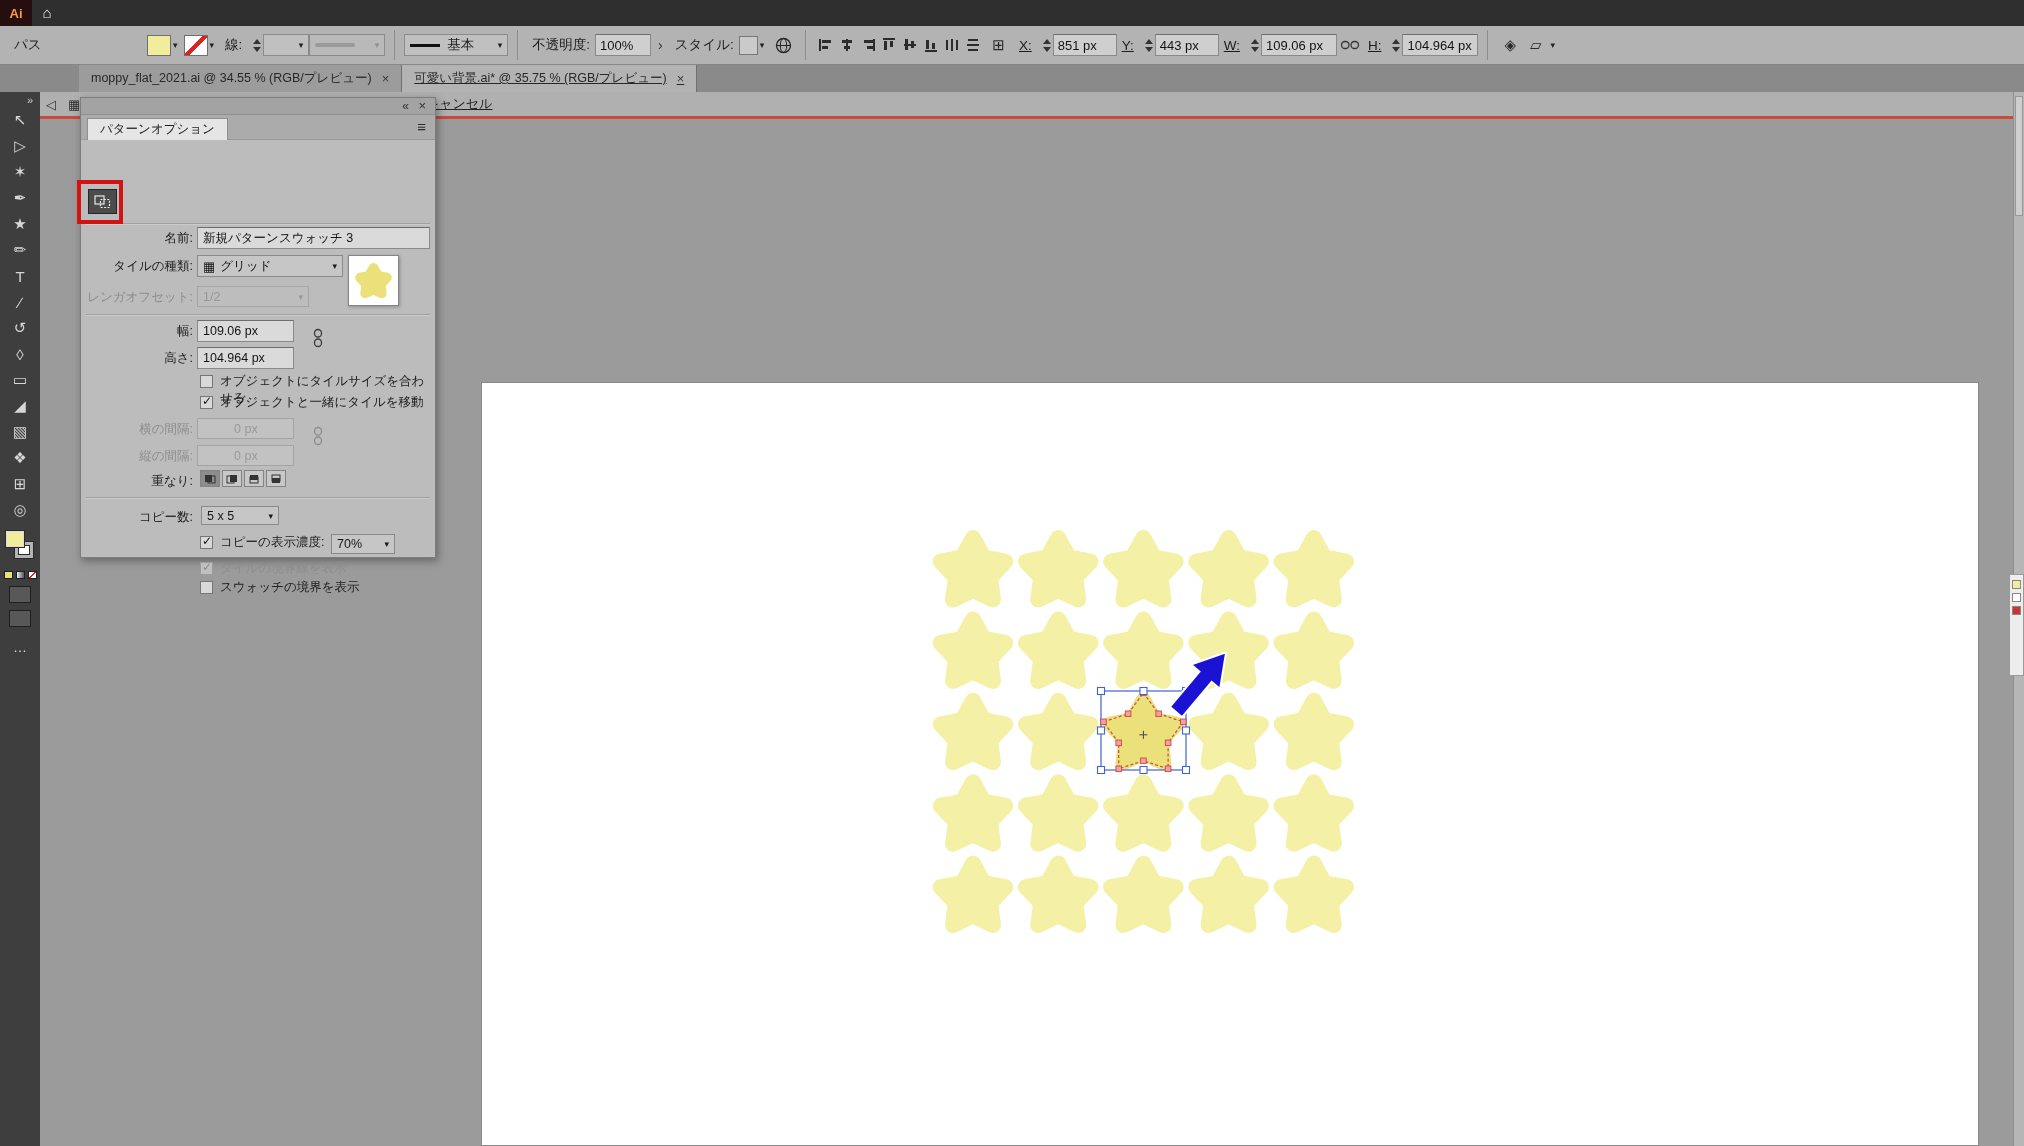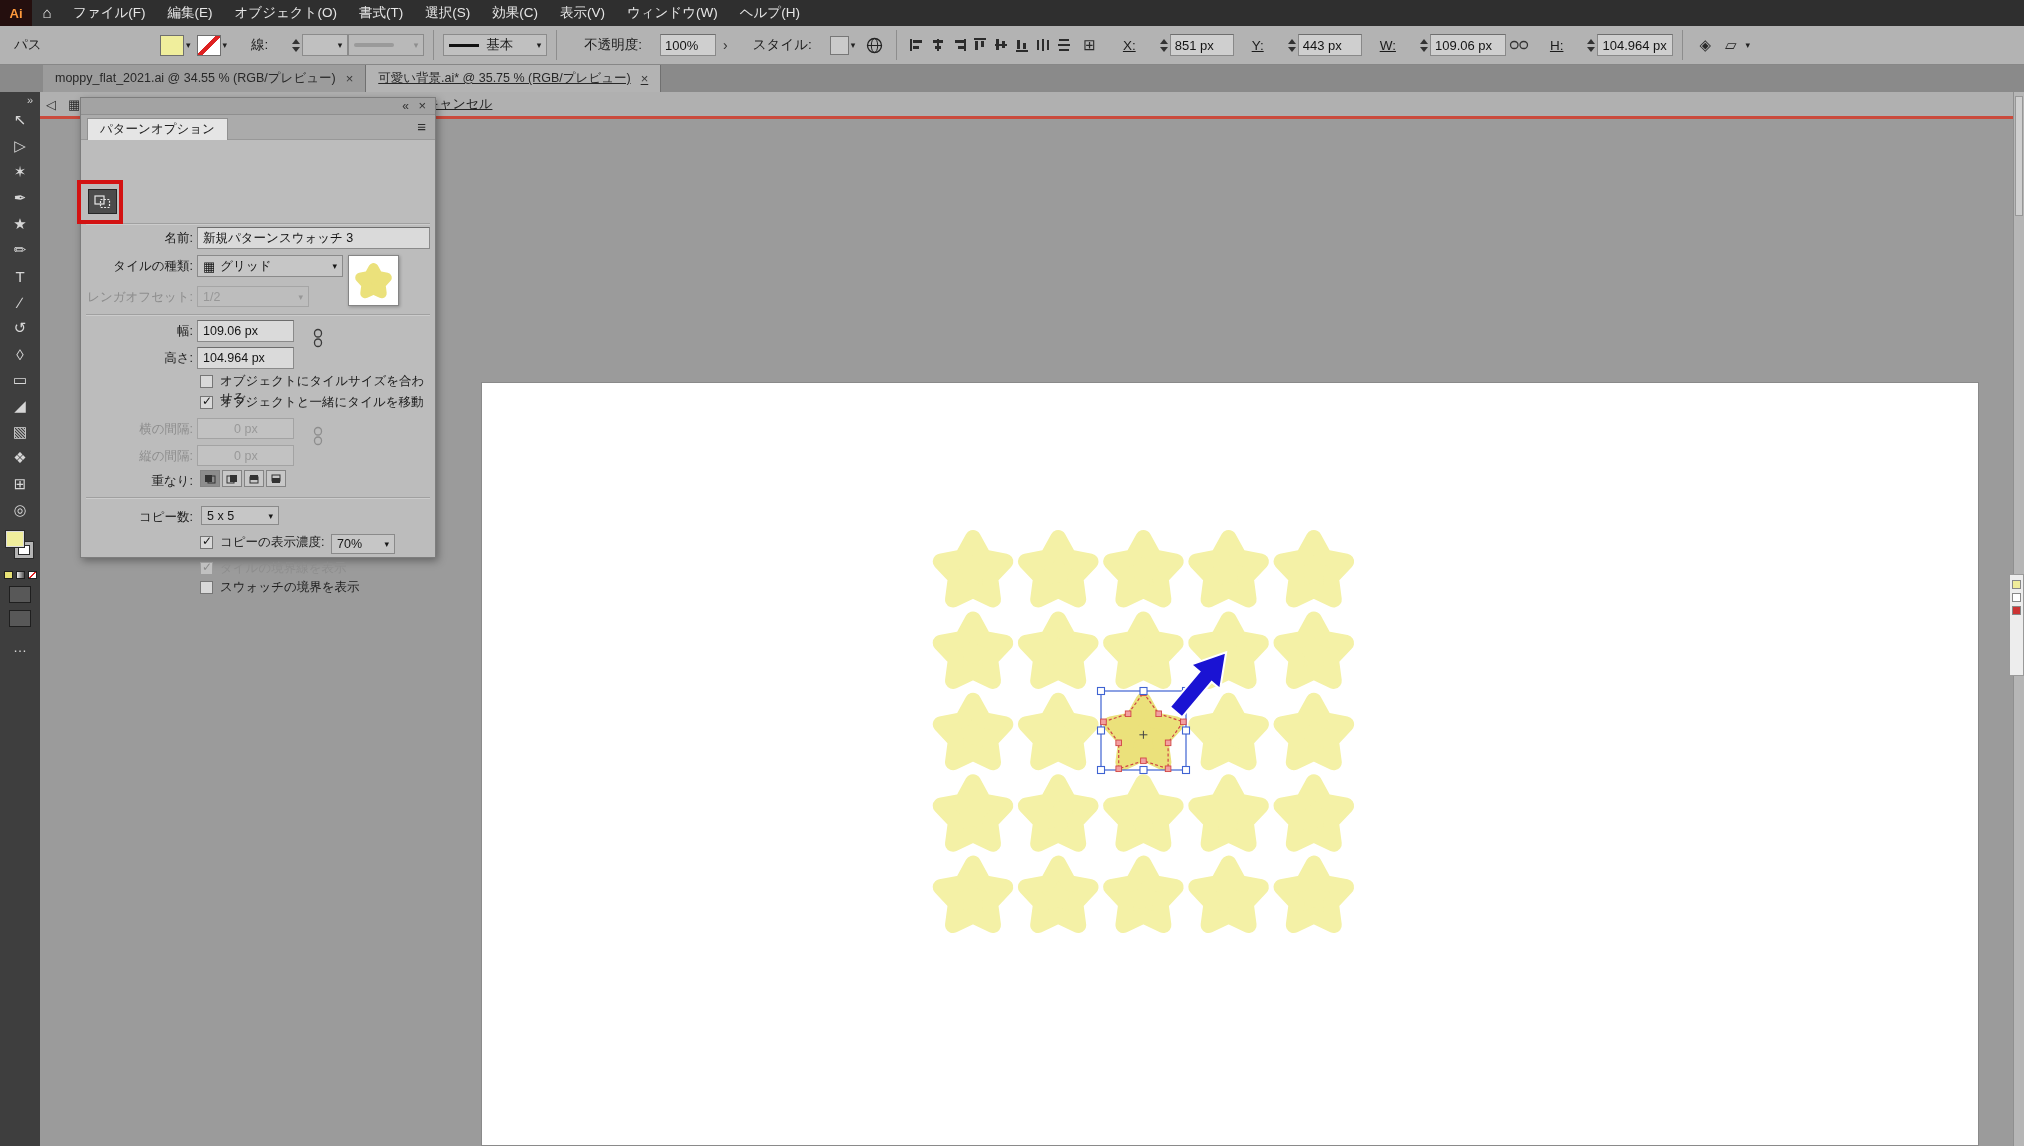--- a/index.html
+++ b/index.html
@@ -8,21 +8,21 @@
 
 
 #menubar{position:absolute;left:0;top:0;width:100%;height:26px;background:#2f2f2f;display:flex;align-items:flex-end;z-index:30;}
 .ai-logo{width:32px;height:26px;background:#240f0e;color:#ff9a3c;font-weight:bold;font-size:13px;display:flex;align-items:center;justify-content:center;}
 .home-icon{color:#ececec;width:30px;text-align:center;font-size:15px;line-height:26px;}
 #menu-items{display:flex;}
 .menu-item{color:#e6e6e6;font-size:13.5px;line-height:26px;padding:0 11px;white-space:nowrap;}
 
 
 #controlbar{position:absolute;left:0;top:26px;width:100%;height:39px;background:#b3b3b3;border-bottom:1px solid #878787;display:flex;align-items:center;z-index:29;font-size:13.5px;white-space:nowrap;}
-.cb-label{margin:0 18px;color:#1b1b1b;}
+.cb-label{margin:0 5px;color:#1b1b1b;}
 .cb-label.u{text-decoration:underline;}
 #ctx-label{margin-left:14px;width:128px;}
 .swatch{width:24px;height:21px;border:1px solid #6f6f6f;background:#fff;display:inline-block;}
 .swatch.fill{background:#f0ee9c;}
 .swatch.stroke{background:linear-gradient(135deg,#fff 43%,#d22 43%,#d22 57%,#fff 57%);}
 .sw-dd{font-size:9px;margin:0 6px 0 2px;color:#222;}
 .stp{width:10px;height:18px;display:inline-flex;flex-direction:column;justify-content:center;gap:3px;margin-left:6px;}
 .stp i{display:block;width:0;height:0;border-left:4px solid transparent;border-right:4px solid transparent;}
 .stp .up{border-bottom:5px solid #333;}
 .stp .dn{border-top:5px solid #333;}
@@ -33,21 +33,21 @@
 .vsep{width:1px;height:30px;background:#8d8d8d;margin:0 9px;}
 .brush-line{display:inline-block;width:30px;height:3px;background:#111;margin-right:7px;}
 .chev{font-size:14px;margin:0 7px;color:#333;}
 .style-swatch{width:19px;height:19px;background:#cacaca;border:1px solid #777;display:inline-block;}
 .icon16{width:20px;height:18px;display:inline-flex;align-items:center;justify-content:center;margin:0 3px;}
 .al-icon{width:17px;height:17px;margin:0 2px;display:inline-flex;align-items:center;justify-content:center;}
 .grid-ico{font-size:15px;margin:0 9px;color:#2a2a2a;}
 .tr-icon{font-size:15px;margin:0 7px;color:#2a2a2a;}
 
 
-#tabbar{position:absolute;left:0;top:65px;width:100%;height:27px;background:#8a8a8a;display:flex;align-items:flex-end;z-index:28;}
+#tabbar{position:absolute;left:0;top:65px;width:100%;height:27px;background:#8a8a8a;display:flex;align-items:flex-end;z-index:28;padding-left:36px;}
 #doc-tabs{display:flex;margin-left:43px;height:27px;}
 .doc-tab{display:flex;align-items:center;gap:10px;padding:0 12px;font-size:12.5px;background:#9c9c9c;border-right:1px solid #707070;color:#282828;}
 .doc-tab.active{background:#b3b3b3;text-decoration:underline;}
 .tab-close{font-size:13px;color:#3a3a3a;}
 
 
 #toolbar{position:absolute;left:0;top:92px;width:40px;bottom:0;background:#3e3e3e;z-index:20;display:flex;flex-direction:column;align-items:center;}
 #tb-collapse{color:#cfcfcf;font-size:11px;align-self:flex-end;margin:2px 7px 1px 0;}
 .tool{width:40px;height:26px;display:flex;align-items:center;justify-content:center;color:#d6d6d6;font-size:15px;}
 #tb-swatches{position:relative;width:40px;height:38px;margin-top:6px;}
@@ -106,31 +106,20 @@
 .cbx-label.dis{color:#8d8d8d;}
 .ov-btn{position:absolute;top:0;width:20px;height:17px;background:#c8c8c8;border:1px solid #848484;display:flex;align-items:center;justify-content:center;}
 .ov-btn.pressed{background:#8d8d8d;}
 </style>
 </head>
 <body>
 
 <div id="menubar">
   <div class="ai-logo">Ai</div>
   <div class="home-icon">⌂</div>
-  <div id="menu-items">
-      <span class="menu-item">ファイル(F)</span>
-      <span class="menu-item">編集(E)</span>
-      <span class="menu-item">オブジェクト(O)</span>
-      <span class="menu-item">書式(T)</span>
-      <span class="menu-item">選択(S)</span>
-      <span class="menu-item">効果(C)</span>
-      <span class="menu-item">表示(V)</span>
-      <span class="menu-item">ウィンドウ(W)</span>
-      <span class="menu-item">ヘルプ(H)</span>
-    </div>
 </div>
 
 <div id="controlbar">
   <span class="cb-label" id="ctx-label">パス</span>
   <span class="swatch fill"></span>
     <span class="sw-dd">▾</span>
   <span class="swatch stroke"></span>
     <span class="sw-dd">▾</span>
   <span class="cb-label">線:</span>
   <span class="stp">

